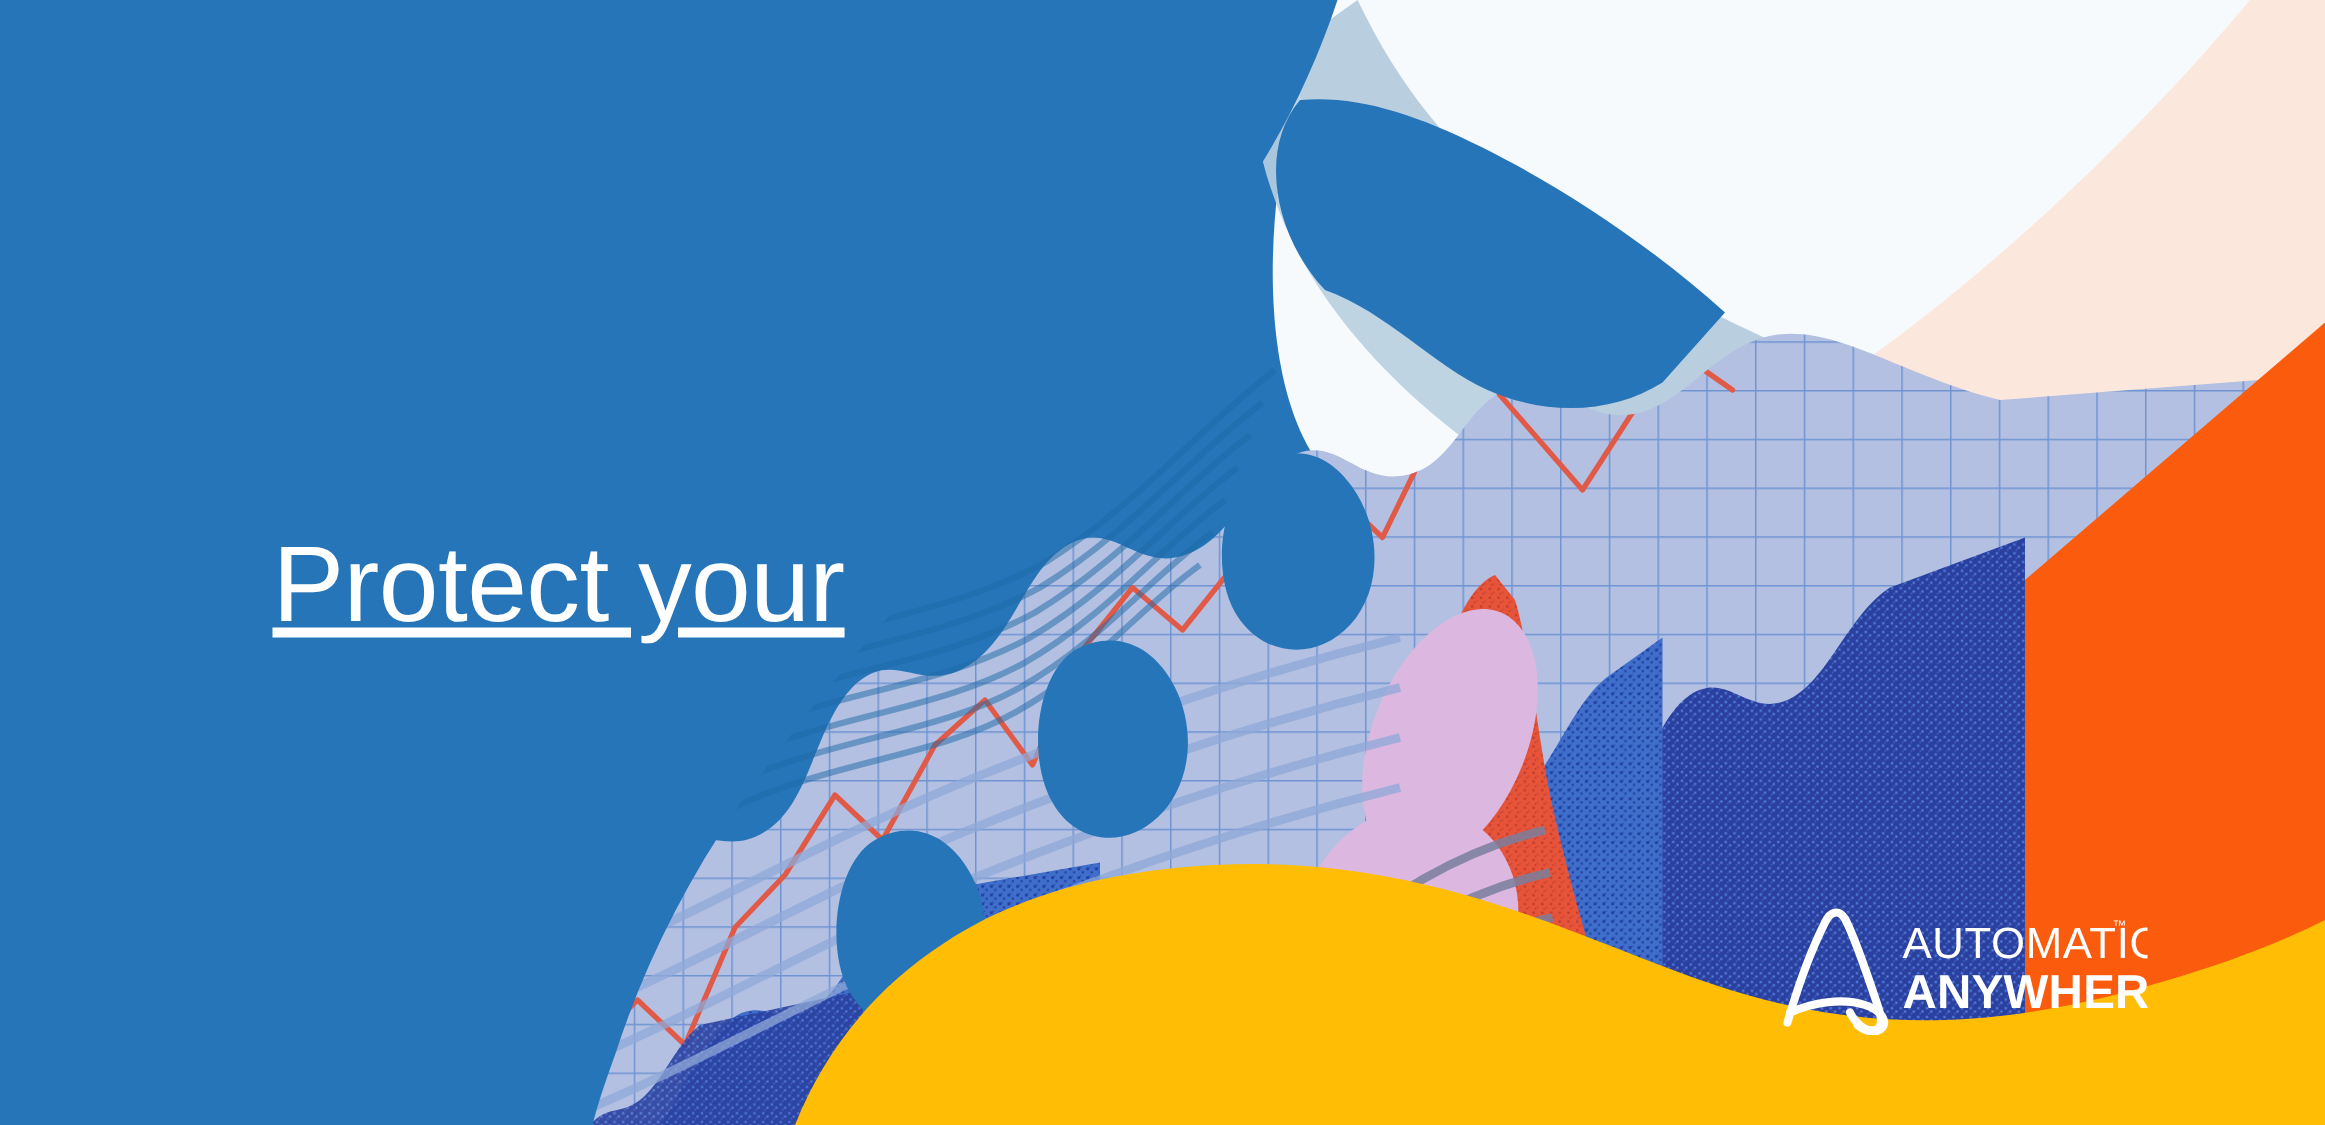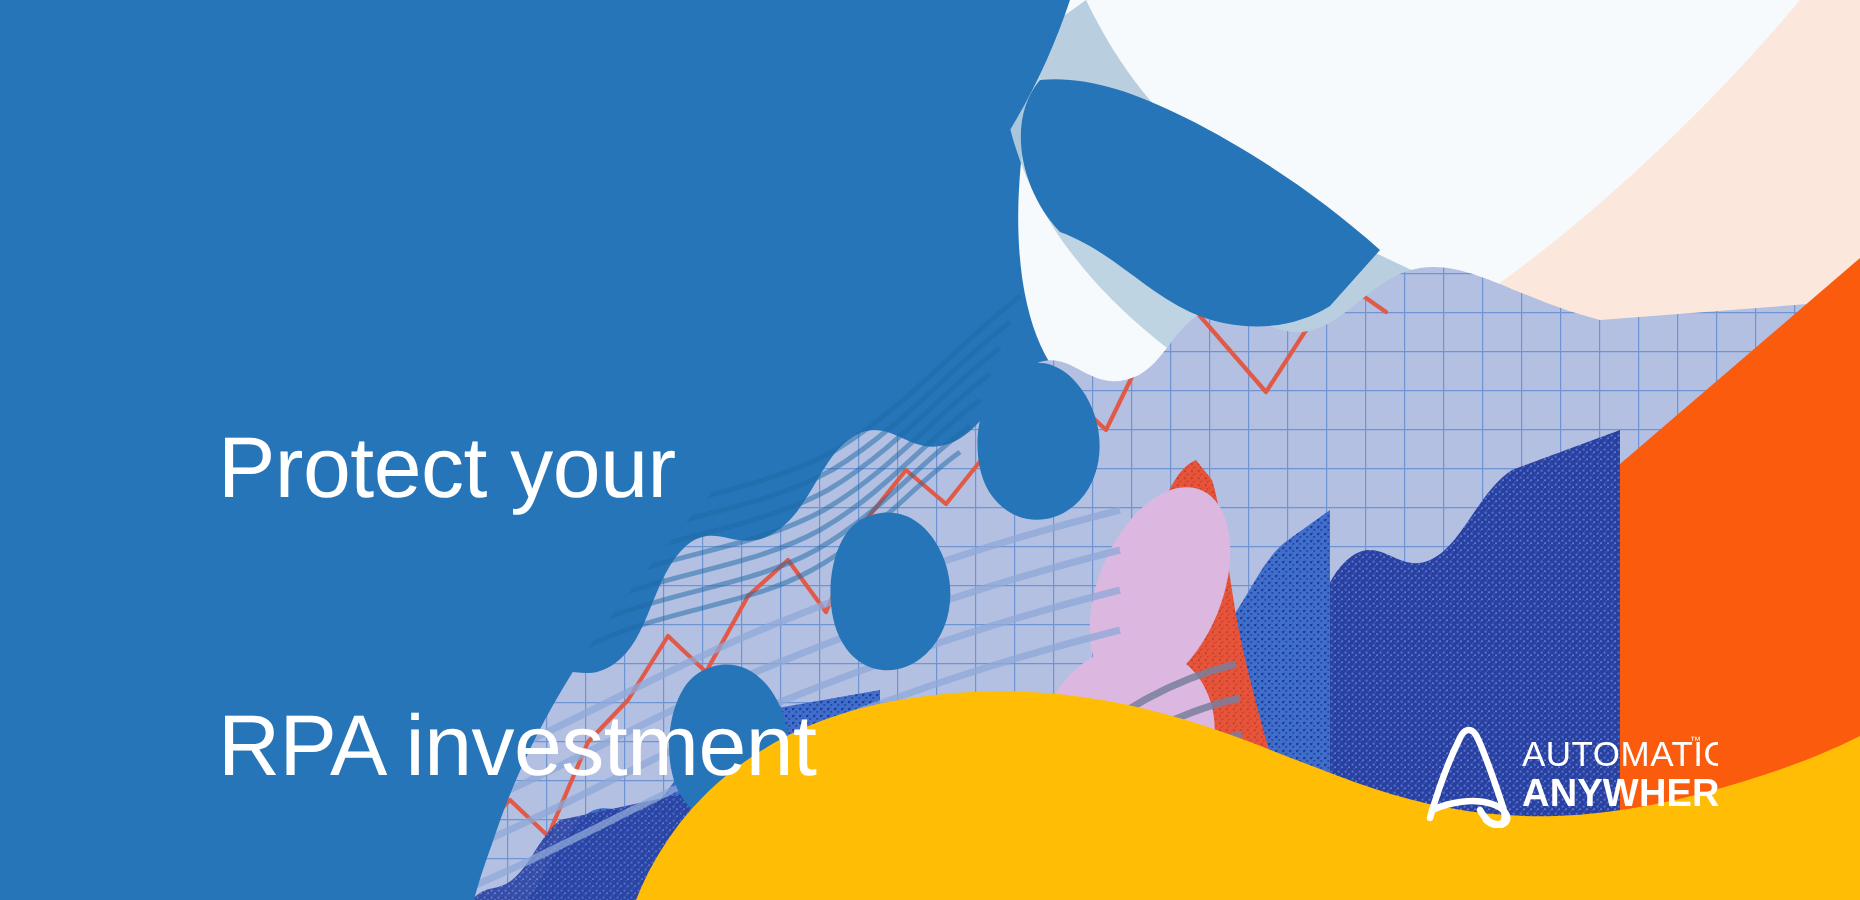--- a/index.html
+++ b/index.html
@@ -32,21 +32,21 @@
     z-index: 20;
     color: #ffffff;
     font-family: "Liberation Sans", sans-serif;
     font-weight: 300;
     font-size: 86px;
     line-height: 1.08;
     letter-spacing: -0.5px;
     white-space: pre;
     text-rendering: geometricPrecision;
   }
-  .headline .line { display: block; }
+  .headline .line { display: block; text-decoration: underline; }
   .logo-wrap {
     position: absolute;
     left: 1418px;
     top: 718px;
     width: 300px;
     height: 110px;
     z-index: 30;
   }
 </style>
 </head>
@@ -296,21 +296,20 @@
                L1860 900 Z" fill="#ffbd06"></path>
 
       <path d="M1860 258 L1860 900 L1640 900
                C1700 820 1770 600 1820 420 Z" fill="#fb5b0c" opacity="0"></path>
 
     </g>
   </svg>
 
   <div class="headline">
     <span class="line">Protect your</span>
-    <span class="line">RPA investment</span>
   </div>
 
   <div class="logo-wrap">
     <svg viewBox="0 0 300 110" width="300" height="110" xmlns="http://www.w3.org/2000/svg">
 
       <g fill="none" stroke="#ffffff" stroke-width="6.5" stroke-linecap="round" stroke-linejoin="round">
         <path d="M12 100 C20 72 32 40 42 20 C46 11 53 9 58 17
                  C66 32 76 62 84 86 C88 98 88 104 82 106
                  C74 108 66 100 62 92"></path>
         <path d="M14 92 C32 84 56 80 74 86 C86 90 92 98 88 104

